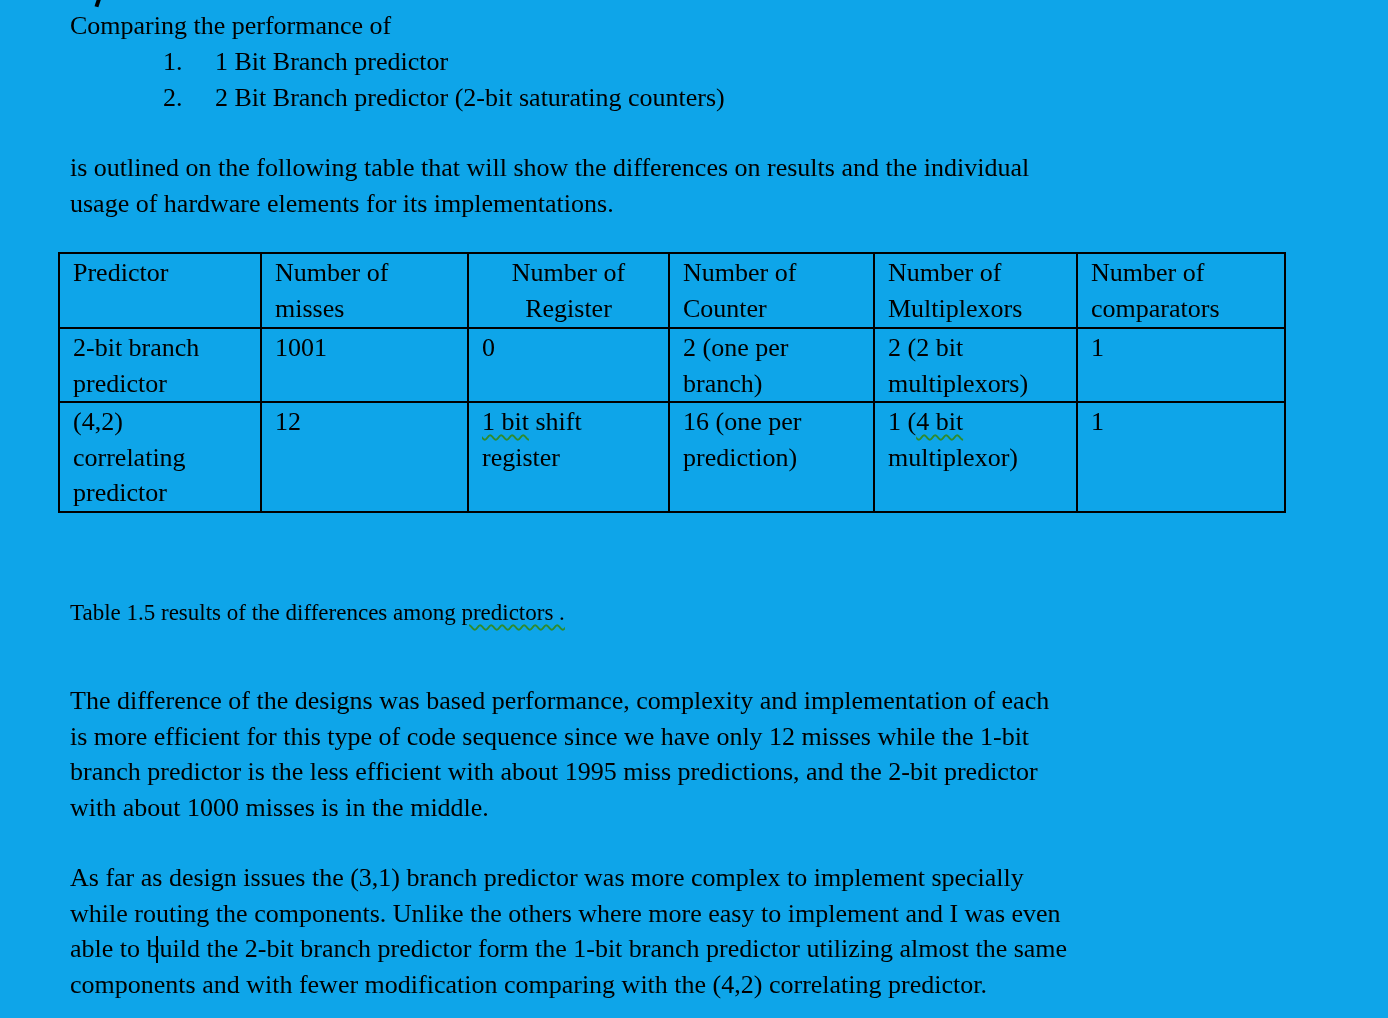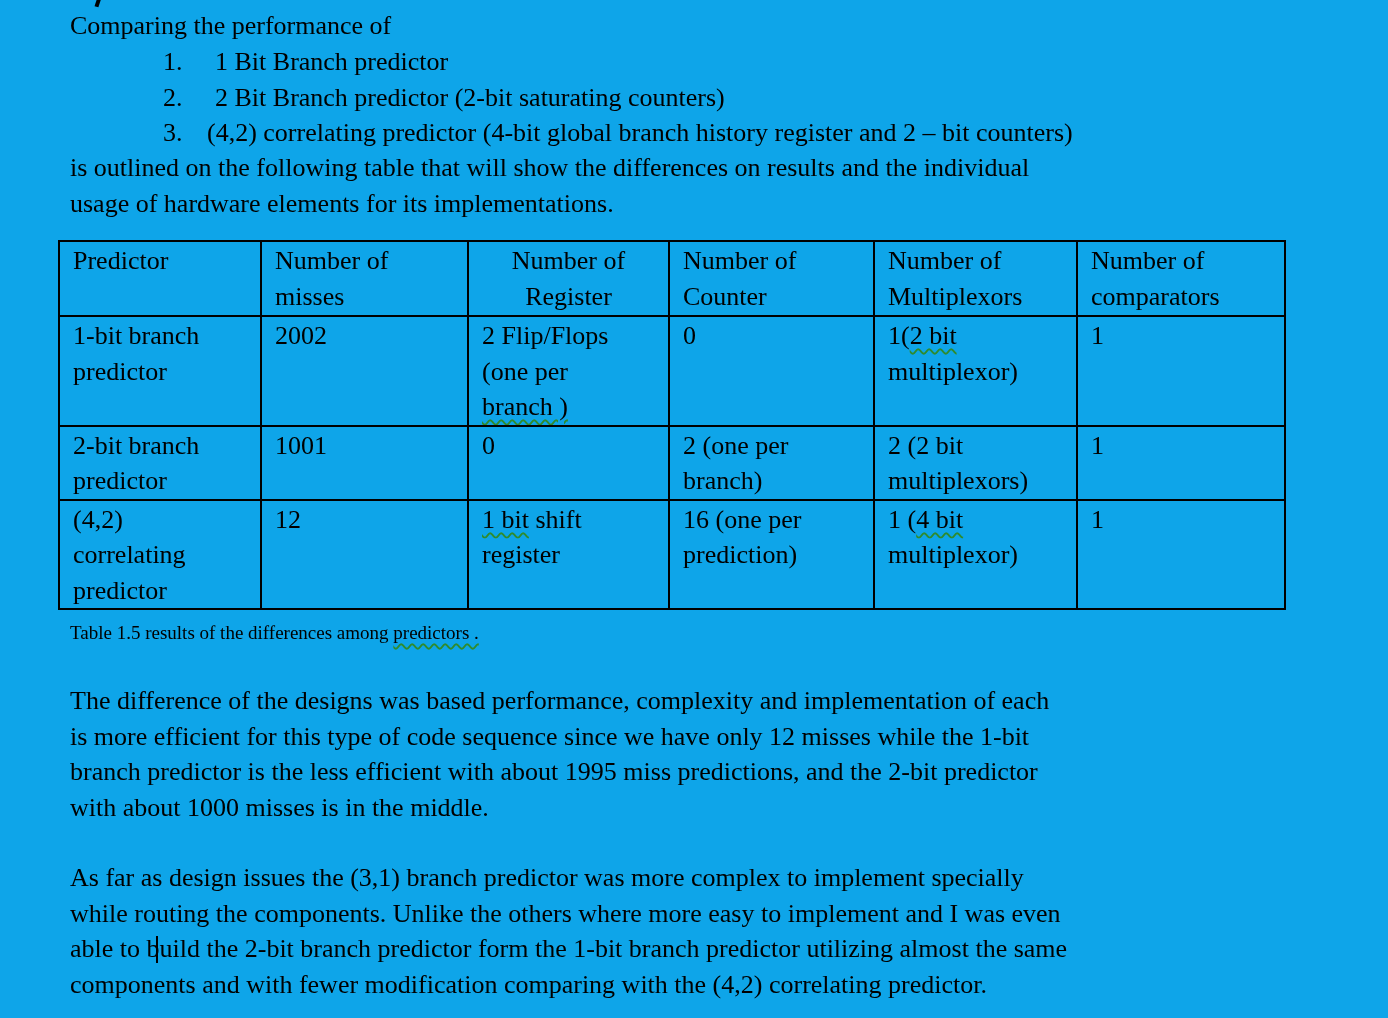--- a/index.html
+++ b/index.html
@@ -31,21 +31,21 @@
     width: 4px;
     height: 10px;
     background: #000;
     transform: rotate(18deg);
   }
 
   
   .doc-table {
     position: absolute;
     left: 58px;
-    top: 240px;
+    top: 252px;
     border-collapse: collapse;
     table-layout: fixed;
     font-size: 26px;
     line-height: 35.5px;
   }
   .doc-table th, .doc-table td {
     border: 2px solid #000000;
     vertical-align: top;
     text-align: left;
     font-weight: normal;
@@ -59,22 +59,22 @@
     text-decoration-line: underline;
     text-decoration-style: wavy;
     text-decoration-color: #2e8b2e;
     text-decoration-thickness: 1.5px;
     text-underline-offset: 4px;
   }
 
   .caption {
     position: absolute;
     left: 70px;
-    top: 618px;
-    font-size: 19px;
+    top: 598px;
+    font-size: 23px;
     line-height: 30px;
     white-space: nowrap;
   }
 
   .para { position: absolute; left: 70px; }
   .para div { white-space: nowrap; }
 
   .caret {
     position: absolute;
     left: 156px;
@@ -92,23 +92,20 @@
   <div class="artifact"></div>
 
   <div class="abs" style="left:70px; top:8px">Comparing the performance of</div>
 
   <div class="abs list-line" style="top:44px">
     <span class="marker">1.</span><span>1 Bit Branch predictor</span>
   </div>
   <div class="abs list-line" style="top:80px">
     <span class="marker">2.</span><span>2 Bit Branch predictor (2-bit saturating counters)</span>
   </div>
-  <div class="abs list-line" style="top:115px">
-    <span class="marker narrow">3.</span><span>(4,2) correlating predictor (4-bit global branch history register and 2 – bit counters)</span>
-  </div>
 
   <div class="abs" style="left:70px; top:150px">is outlined on the following table that will show the differences on results and the individual</div>
   <div class="abs" style="left:70px; top:186px">usage of hardware elements for its implementations.</div>
 
   <table class="doc-table">
     <colgroup>
       <col style="width:202px">
         <col style="width:207px">
         <col style="width:201px">
       <col style="width:205px">
@@ -121,32 +118,20 @@
       <th>Number of
 misses</th>
       <th class="center">Number of
 Register</th>
       <th>Number of
 Counter</th>
       <th>Number of
 Multiplexors</th>
       <th>Number of
 comparators</th>
-    </tr>
-    <tr style="height:106px">
-      <td>1-bit branch
-predictor</td>
-      <td>2002</td>
-      <td><span>2 Flip/Flops
-(one per
-</span><span class="squiggle">branch )</span><span></span></td>
-      <td>0</td>
-      <td><span>1(</span><span class="squiggle">2 bit</span><span>
-multiplexor)</span></td>
-      <td>1</td>
     </tr>
     <tr style="height:74px">
       <td>2-bit branch
 predictor</td>
       <td>1001</td>
       <td>0</td>
       <td>2 (one per
 branch)</td>
       <td>2 (2 bit
 multiplexors)</td>

